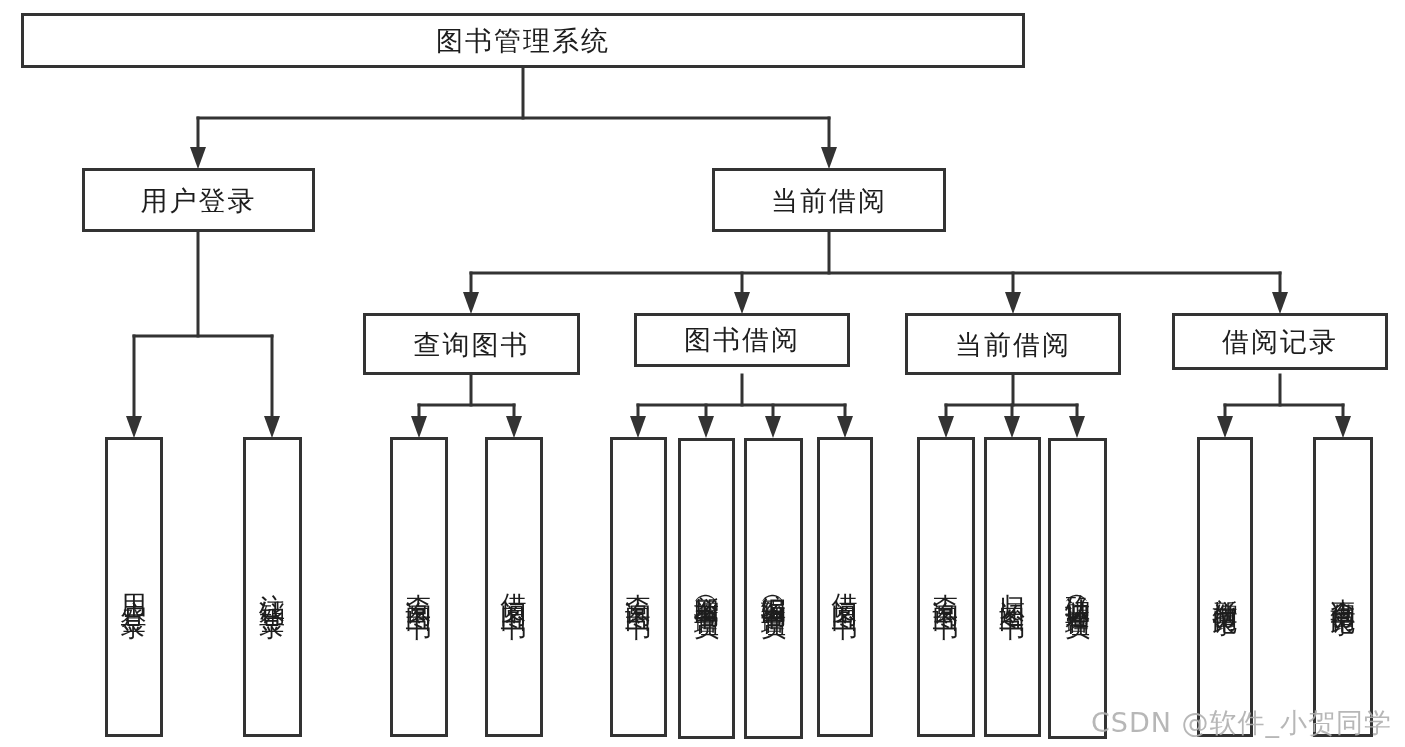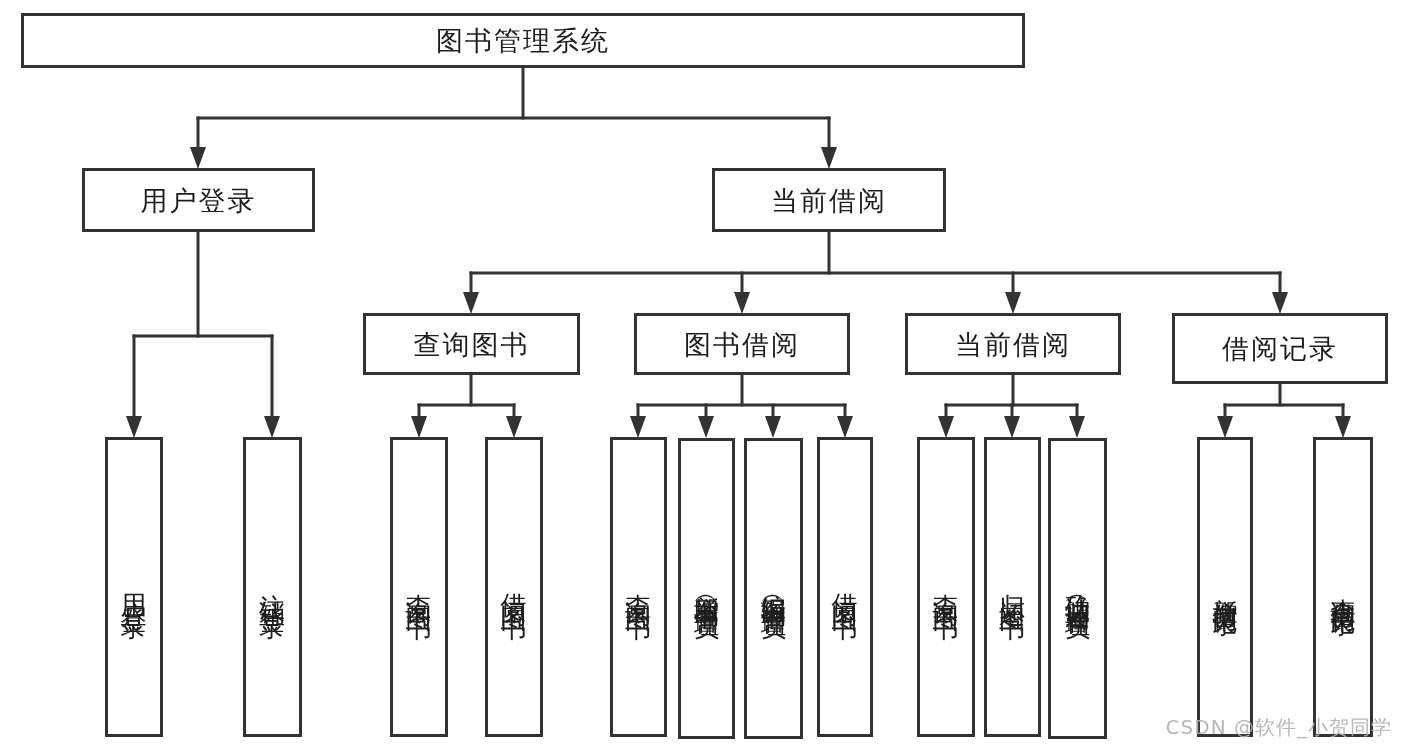--- a/index.html
+++ b/index.html
@@ -46,21 +46,21 @@
     white-space:normal;
   }
   .node.v.long{
     font-size:25px;
     letter-spacing:3px;
   }
   .watermark{
     position:absolute;
     right:13px;
     bottom:6px;
-    font-size:20px;
+    font-size:27px;
     letter-spacing:1px;
     color:var(--watermark);
     opacity:.9;
     z-index:5;
     white-space:nowrap;
   }
 </style>
 </head>
 <body>
 
@@ -127,23 +127,23 @@
     <polygon points="1217,416 1233,416 1225,438"></polygon>
     <polygon points="1335,416 1351,416 1343,438"></polygon>
   </svg>
 
   <div class="node" style="left:21px;top:13px;width:1004px;height:55px;">图书管理系统</div>
 
   <div class="node" style="left:82px;top:168px;width:233px;height:64px;">用户登录</div>
   <div class="node" style="left:712px;top:168px;width:234px;height:64px;">当前借阅</div>
 
   <div class="node" style="left:363px;top:313px;width:217px;height:62px;">查询图书</div>
-  <div class="node" style="left:634px;top:313px;width:216px;height:62px;">图书借阅</div>
+  <div class="node" style="left:634px;top:313px;width:216px;height:54px;font-family:Liberation Serif, serif;">图书借阅</div>
   <div class="node" style="left:905px;top:313px;width:216px;height:62px;text-align:center;">当前借阅</div>
-  <div class="node" style="left:1172px;top:313px;width:216px;height:71px;">借阅记录</div>
+  <div class="node" style="left:1172px;top:313px;width:216px;height:57px;">借阅记录</div>
 
   <div class="node v" style="left:105px;top:437px;width:58px;height:300px;">用户登录</div>
   <div class="node v" style="left:243px;top:437px;width:59px;height:300px;">注销登录</div>
 
   <div class="node v" style="left:390px;top:437px;width:58px;height:300px;">查询图书</div>
   <div class="node v" style="left:485px;top:437px;width:58px;height:300px;">借阅图书</div>
 
   <div class="node v" style="left:610px;top:437px;width:57px;height:300px;">查询图书</div>
   <div class="node v long" style="left:678px;top:438px;width:57px;height:301px;">新增图书（管理员）</div>
   <div class="node v long" style="left:744px;top:438px;width:59px;height:301px;">编辑图书（管理员）</div>

